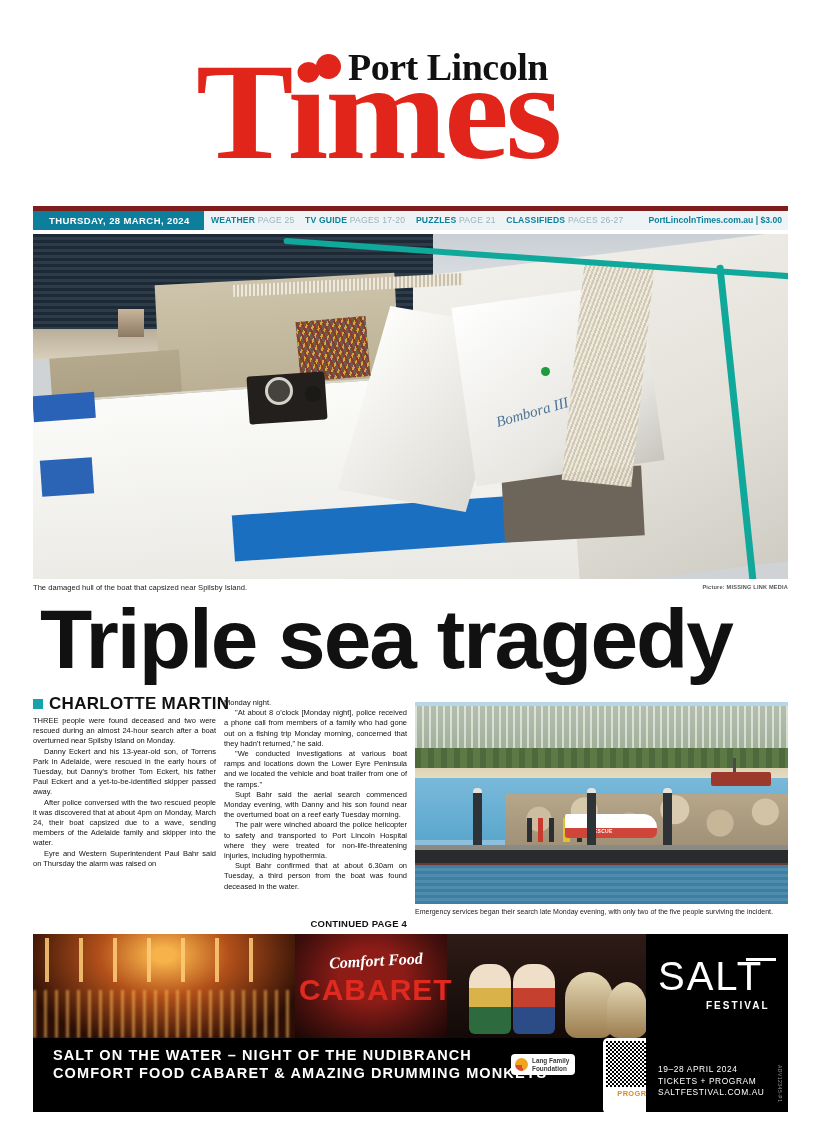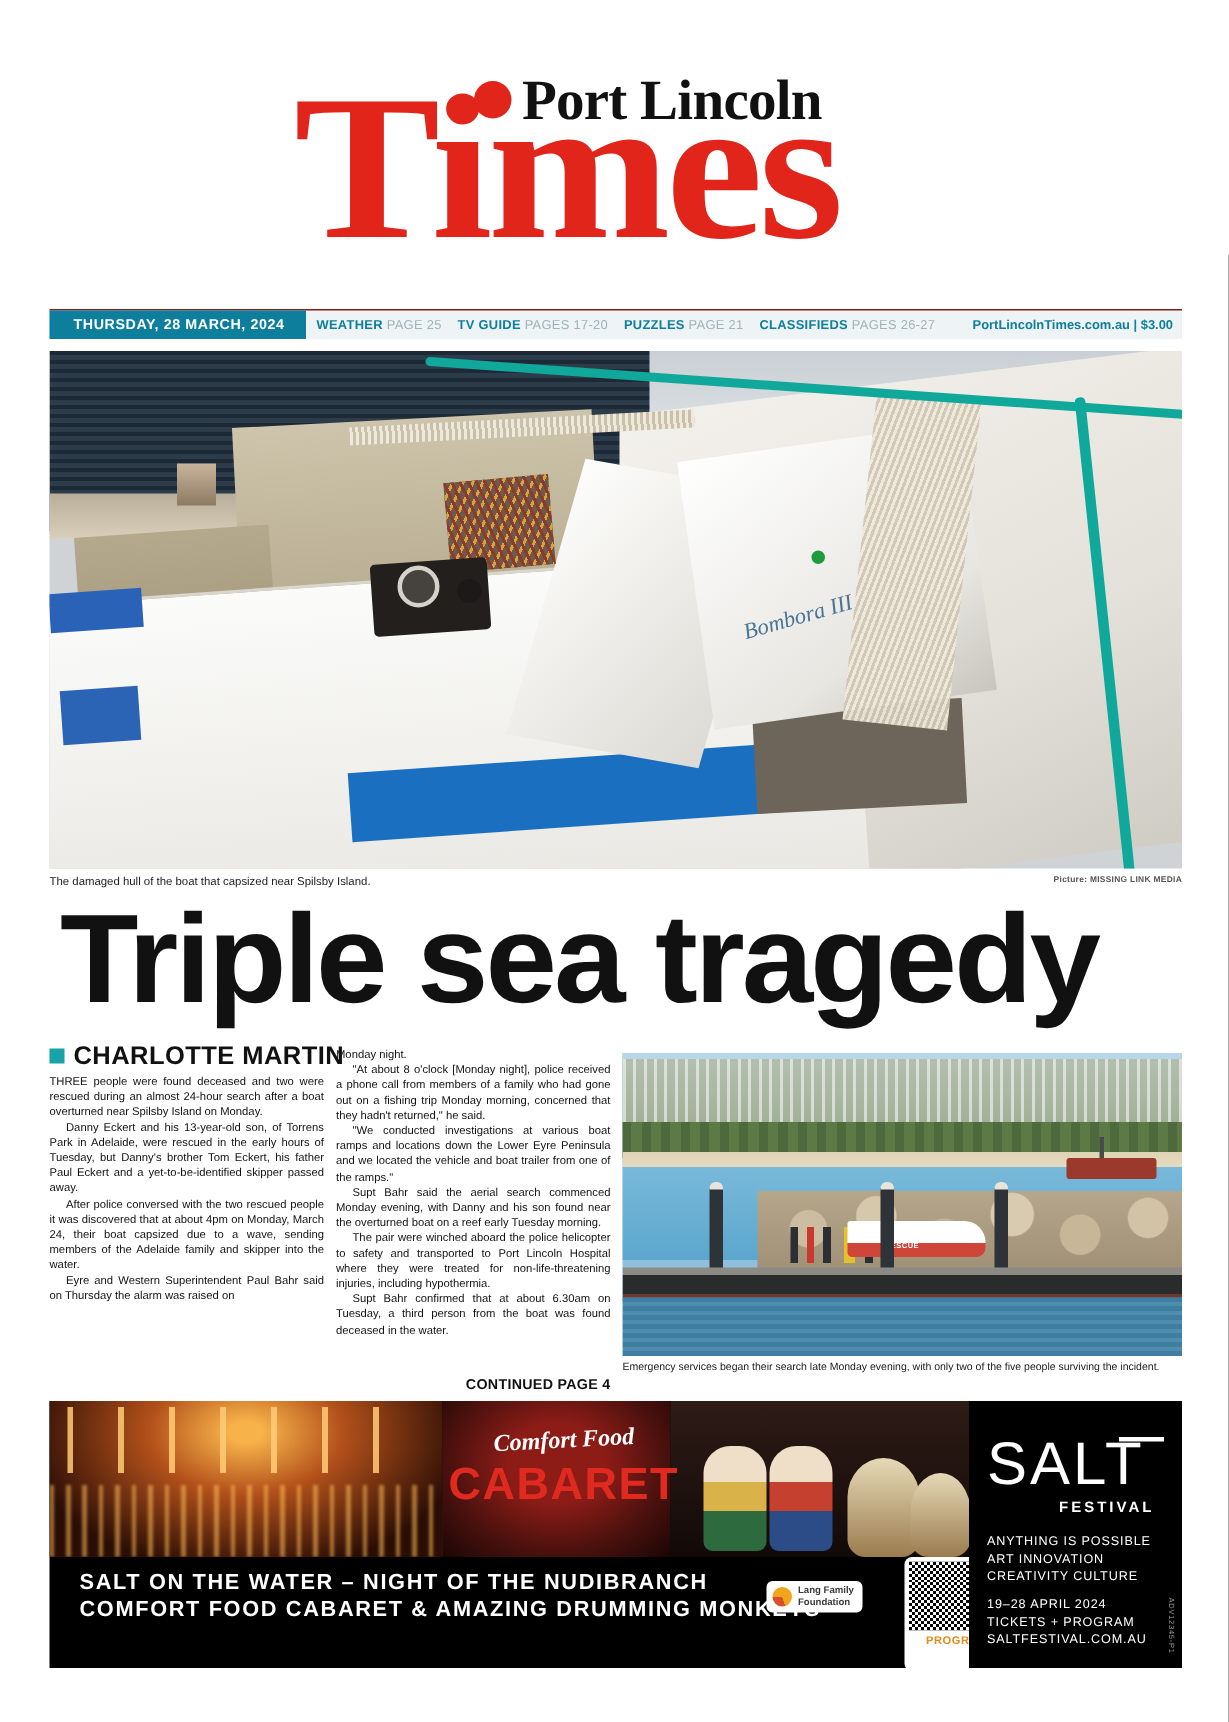--- a/index.html
+++ b/index.html
@@ -71,21 +71,21 @@
   }
 
   
   .infobar {
     position: absolute;
     left: 33px;
     top: 206px;
     width: 755px;
     height: 19px;
     background: #eef3f5;
-    border-top: 1px solid #7f1d1d;
+    border-top: 5px solid #7f1d1d;
   }
   .datebox {
     position: absolute;
     left: 0; top: 0;
     height: 19px;
     background: #0d7f9c;
     color: #ffffff;
     font-size: 9.5px;
     font-weight: bold;
     letter-spacing: 0.4px;
@@ -743,25 +743,20 @@
 
     <div class="ad-qr">
       <div class="ad-qr-code"></div>
       <div class="ad-qr-label">PROGRAM</div>
     </div>
 
     <div class="ad-salt-panel">
       <div class="ad-salt-logo">SALT</div>
       <div class="ad-salt-bar"></div>
       <div class="ad-salt-fest">FESTIVAL</div>
-      <div class="ad-salt-lines">
-        <div>ANYTHING IS POSSIBLE</div>
-        <div>ART INNOVATION</div>
-        <div>CREATIVITY CULTURE</div>
-      </div>
       <div class="ad-salt-info">
         <div>19–28 APRIL 2024</div>
         <div>TICKETS + PROGRAM</div>
         <div>SALTFESTIVAL.COM.AU</div>
       </div>
       <div class="ad-vert-code">ADV12345-P1</div>
     </div>
   </div>
 
 </div>

